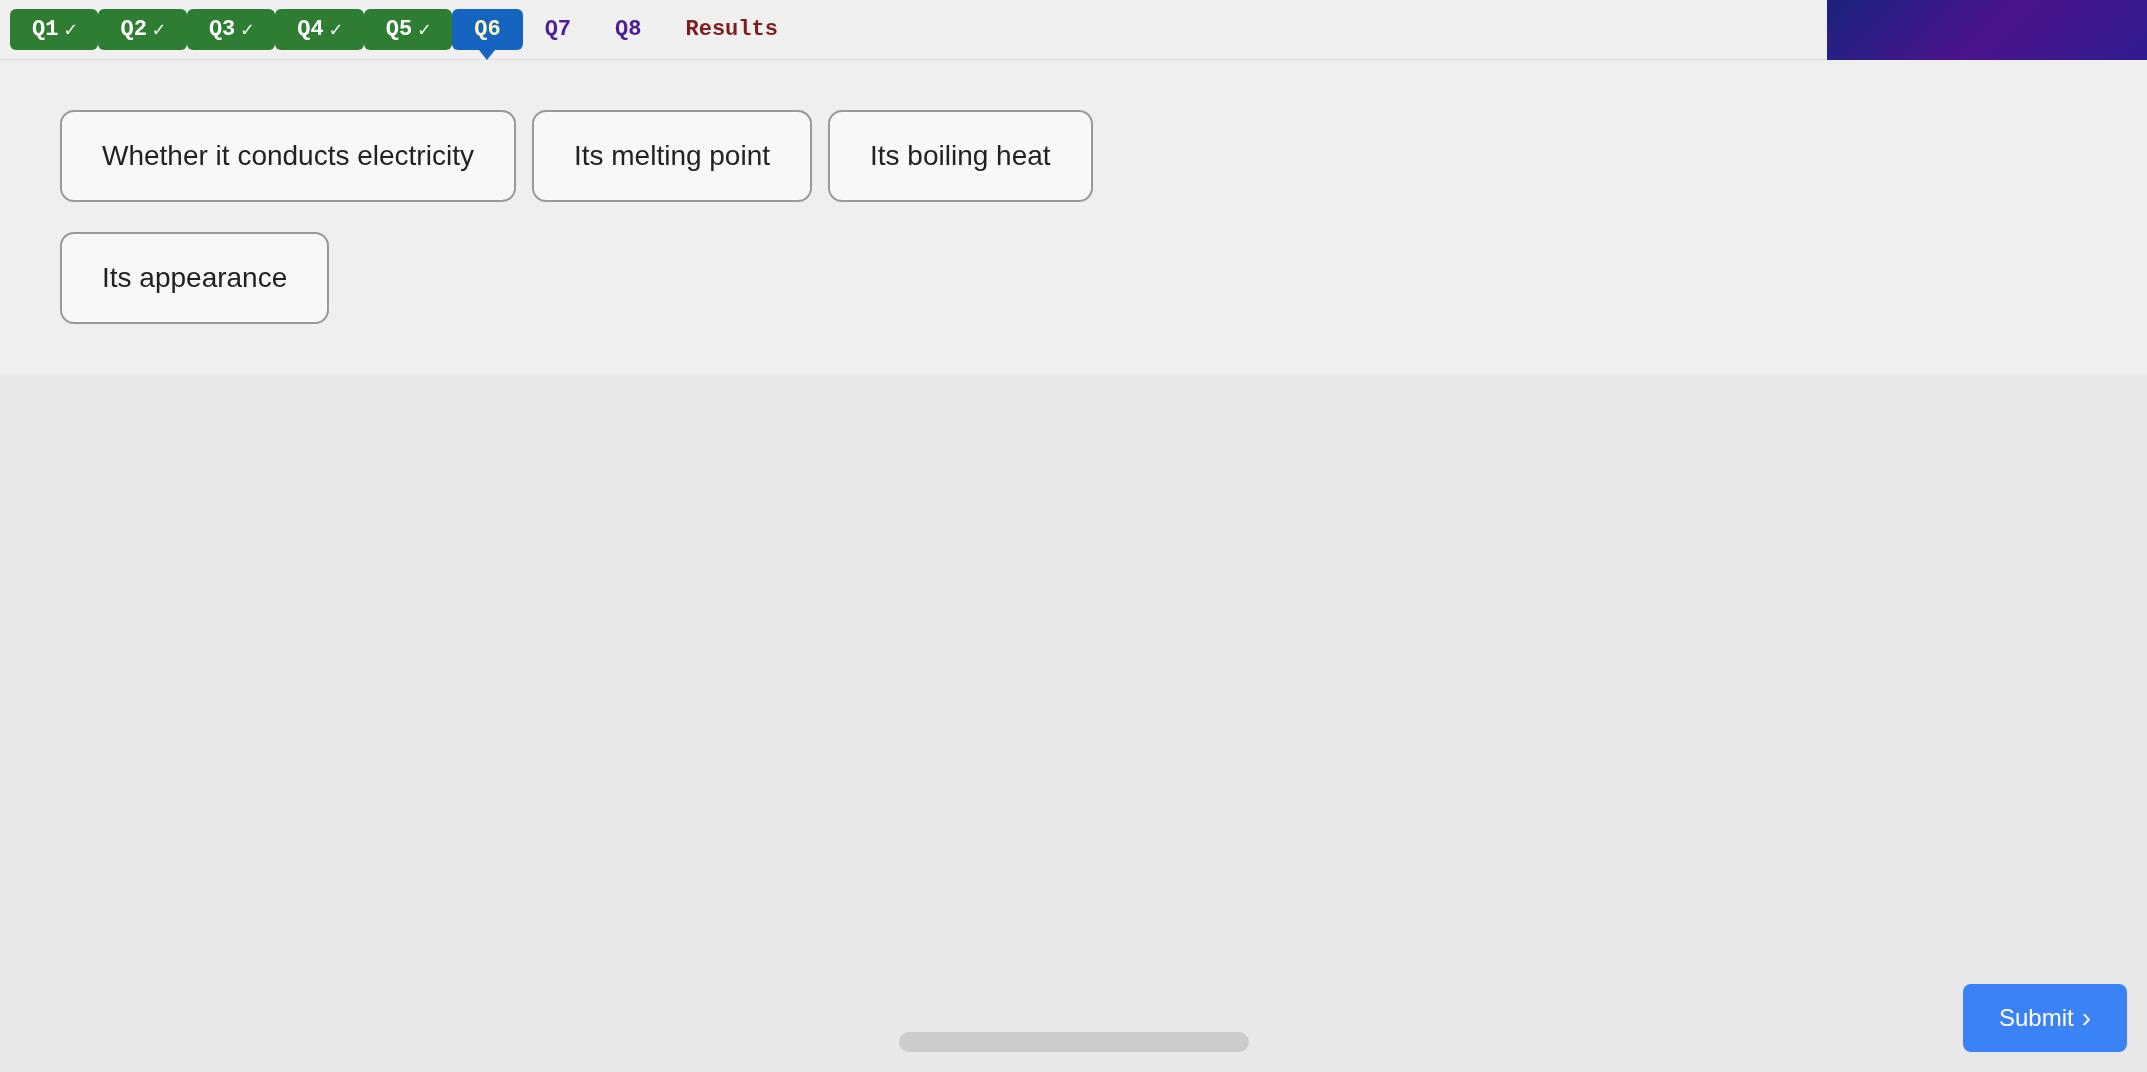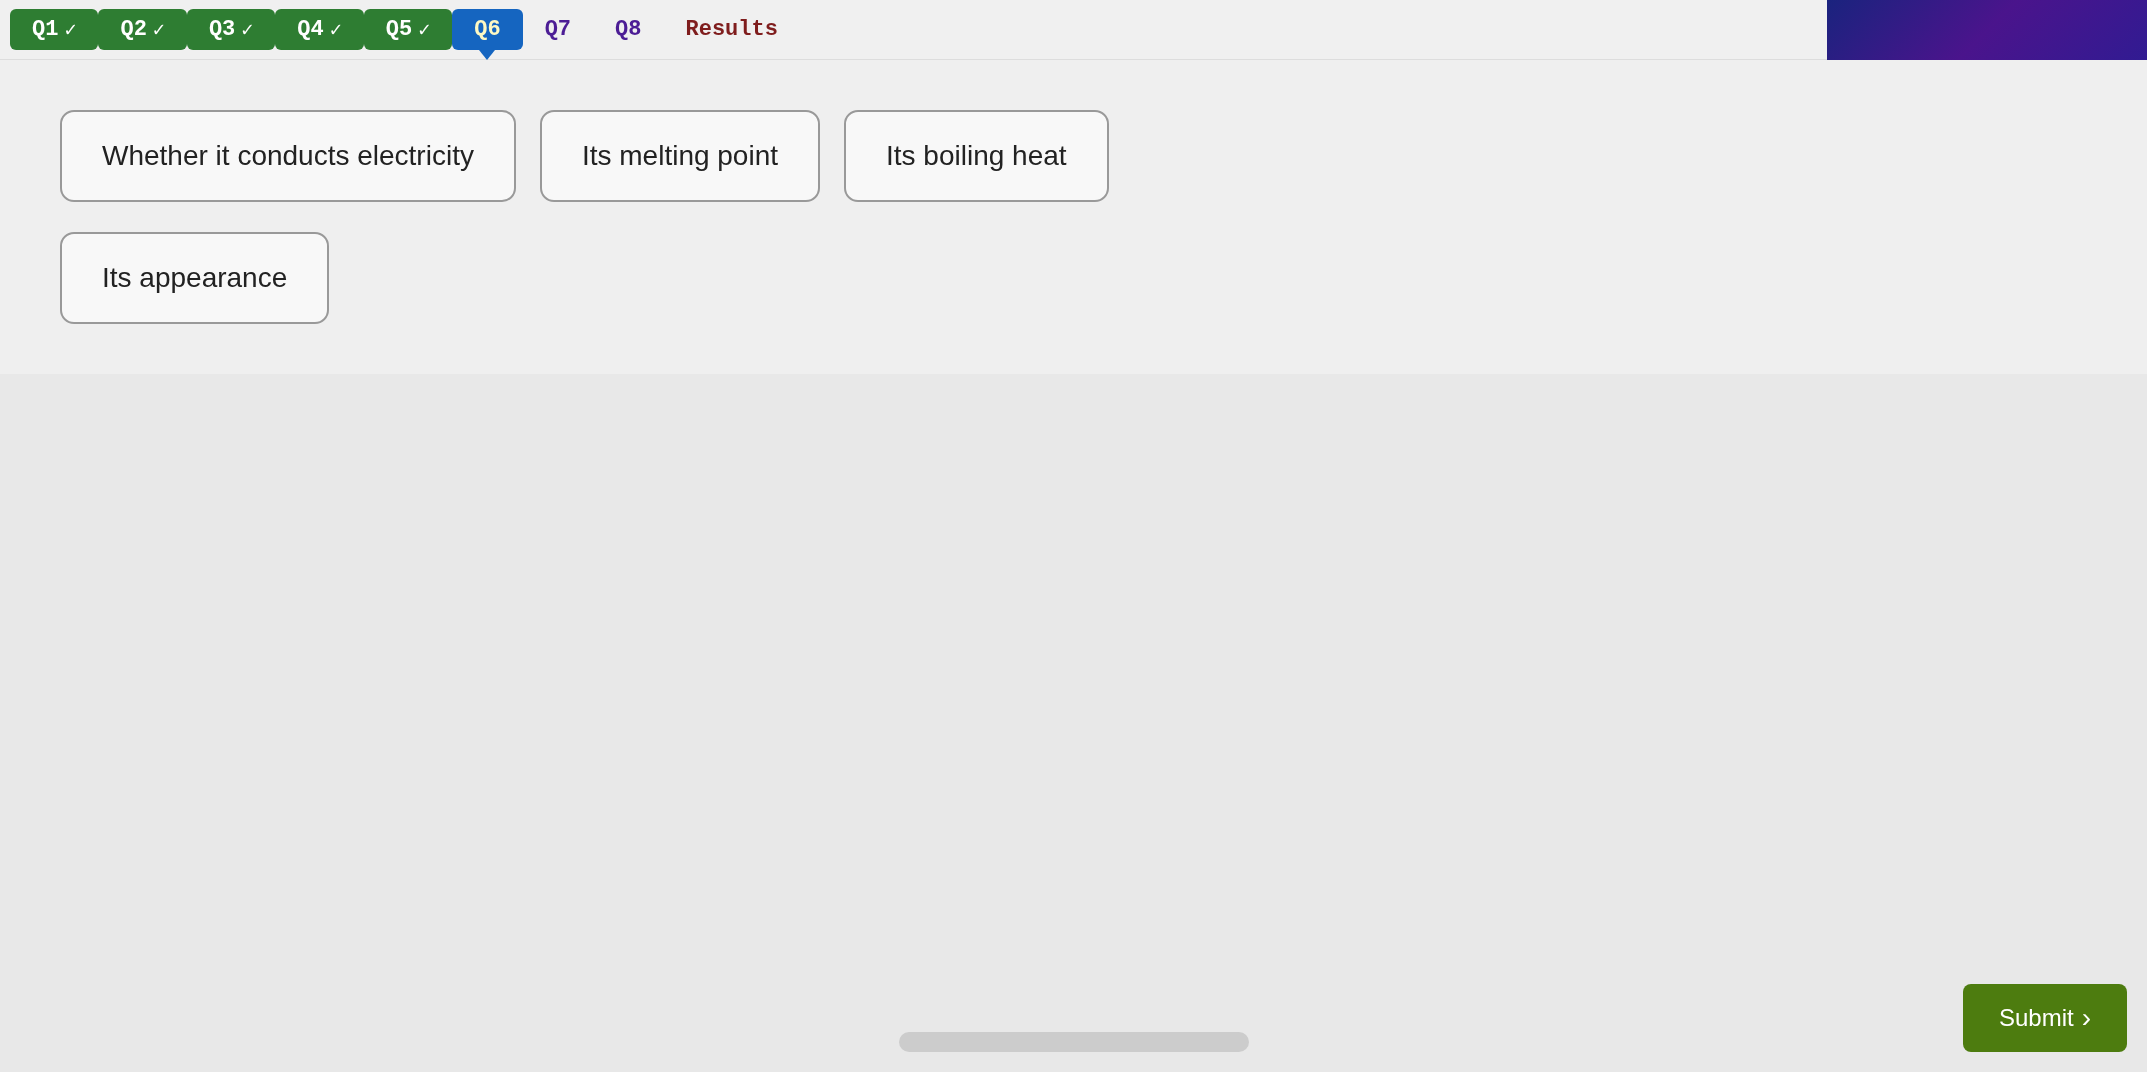--- a/index.html
+++ b/index.html
@@ -95,21 +95,21 @@
 
     
     .options-container {
       display: flex;
       flex-direction: column;
       gap: 30px;
     }
 
     .options-row {
       display: flex;
-      gap: 24px;
+      gap: 16px;
       flex-wrap: wrap;
     }
 
     .option-button {
       border: 2px solid #999;
       border-radius: 14px;
       background-color: #f8f8f8;
       padding: 28px 40px;
       font-size: 28px;
       color: #222;
@@ -118,21 +118,21 @@
       align-items: center;
       justify-content: center;
       white-space: nowrap;
     }
 
     
     .submit-btn {
       position: absolute;
       bottom: 20px;
       right: 20px;
-      background-color: #4d7c0f;
+      background-color: #3b82f6;
       color: white;
       border: none;
       border-radius: 8px;
       padding: 18px 36px;
       font-size: 24px;
       cursor: pointer;
       display: flex;
       align-items: center;
       gap: 8px;
     }

